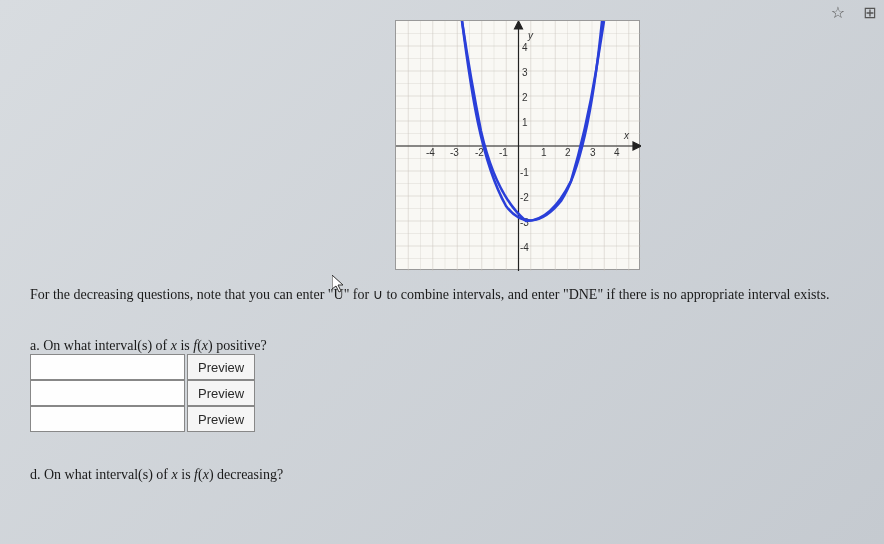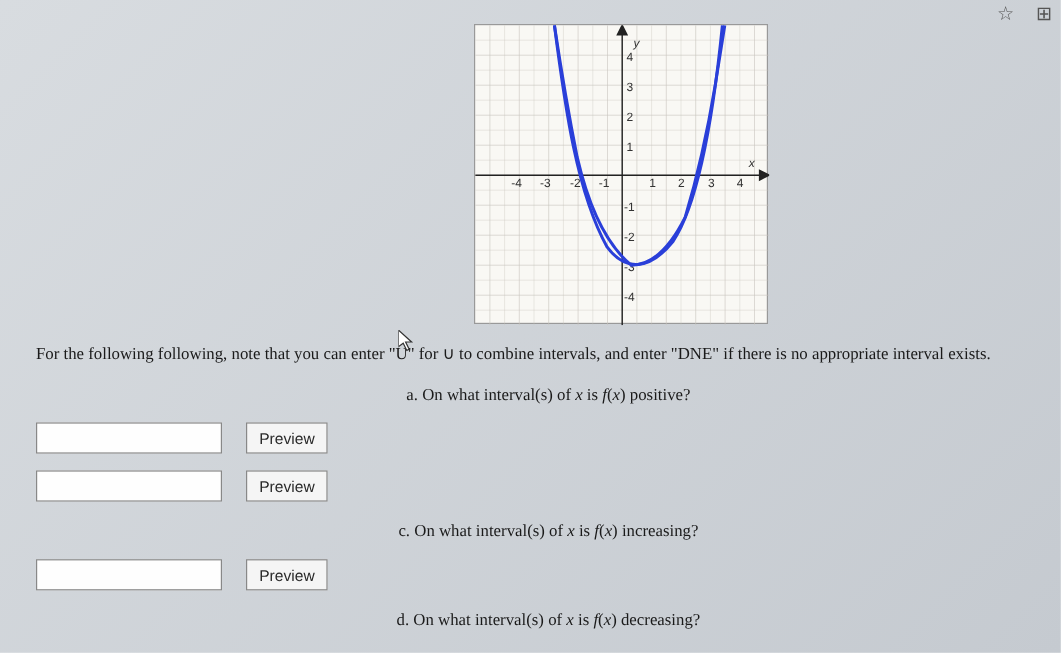--- a/index.html
+++ b/index.html
@@ -31,32 +31,30 @@
     .graph-container {
       position: absolute;
       top: 20px;
       left: 395px;
       width: 245px;
       height: 250px;
       background: #f9f8f4;
       border: 1px solid #999;
     }
     .question-item {
-      margin-top: 18px;
+      margin-top: 35px;
       margin-left: 30px;
       font-size: 14px;
       color: #1a1a1a;
-      text-align: center;
     }
     .input-row {
-      margin-top: 14px;
       margin-left: 30px;
       display: flex;
       align-items: center;
-      gap: 20px;
+      gap: 2px;
     }
     .text-input {
       width: 155px;
       height: 26px;
       border: 1px solid #888;
       background: #fefefe;
       padding: 2px 6px;
       font-size: 13px;
     }
     .preview-btn {
@@ -170,39 +168,36 @@
       <text x="132" y="18" font-style="italic">y</text>
     </g>
 
     <path d="M 66 0 Q 75 60 85 110 Q 100 175 130 200 Q 155 200 175 160 Q 190 110 200 50 L 208 0" stroke="#2a3fd9" stroke-width="2.5" fill="none"></path>
     <path d="M 66,0 C 75,70 85,140 110,185 C 125,205 145,205 165,180 C 185,150 198,80 206,0" stroke="#2a3fd9" stroke-width="2.5" fill="none"></path>
   </svg>
 </div>
 
 <div class="content">
   <div class="intro">
-    <span>For the following following, note that you can enter "U" for </span><span class="union">∪</span><span> to combine intervals, and enter "DNE" if there is no appropriate interval exists.</span>
+    <span>For the decreasing questions, note that you can enter "U" for </span><span class="union">∪</span><span> to combine intervals, and enter "DNE" if there is no appropriate interval exists.</span>
   </div>
 
   <div class="question-item">
     <span>a. On what interval(s) of <span class="fx">x</span> is <span class="fx">f</span>(<span class="fx">x</span>) positive?</span>
   </div>
   <div class="input-row">
     <input type="text" class="text-input" value="" style="">
     <button class="preview-btn">Preview</button>
   </div>
 
   <div class="input-row">
     <input type="text" class="text-input" value="" style="">
     <button class="preview-btn">Preview</button>
   </div>
 
-  <div class="question-item">
-    <span>c. On what interval(s) of <span class="fx">x</span> is <span class="fx">f</span>(<span class="fx">x</span>) increasing?</span>
-  </div>
   <div class="input-row">
     <input type="text" class="text-input" value="" style="">
     <button class="preview-btn">Preview</button>
   </div>
 
   <div class="question-item">
     <span>d. On what interval(s) of <span class="fx">x</span> is <span class="fx">f</span>(<span class="fx">x</span>) decreasing?</span>
   </div>
 </div>
 

